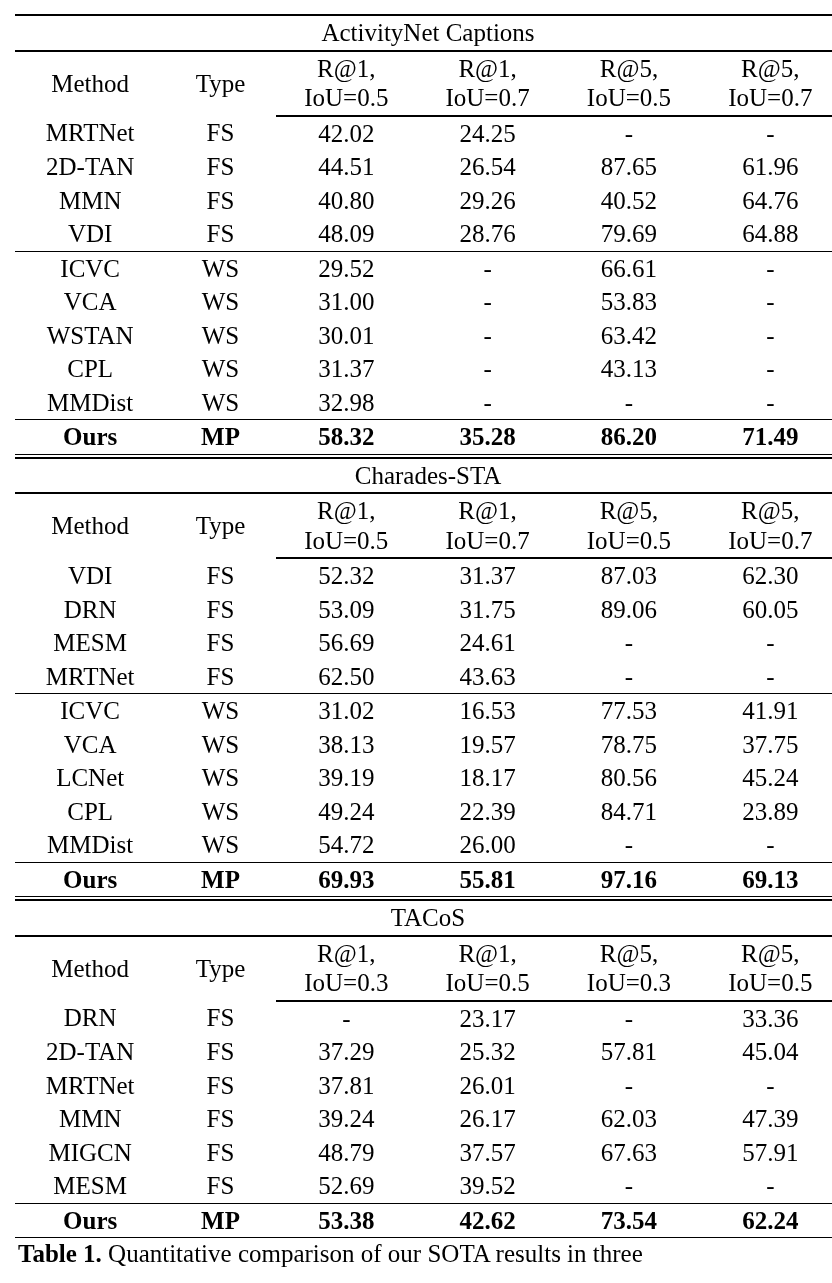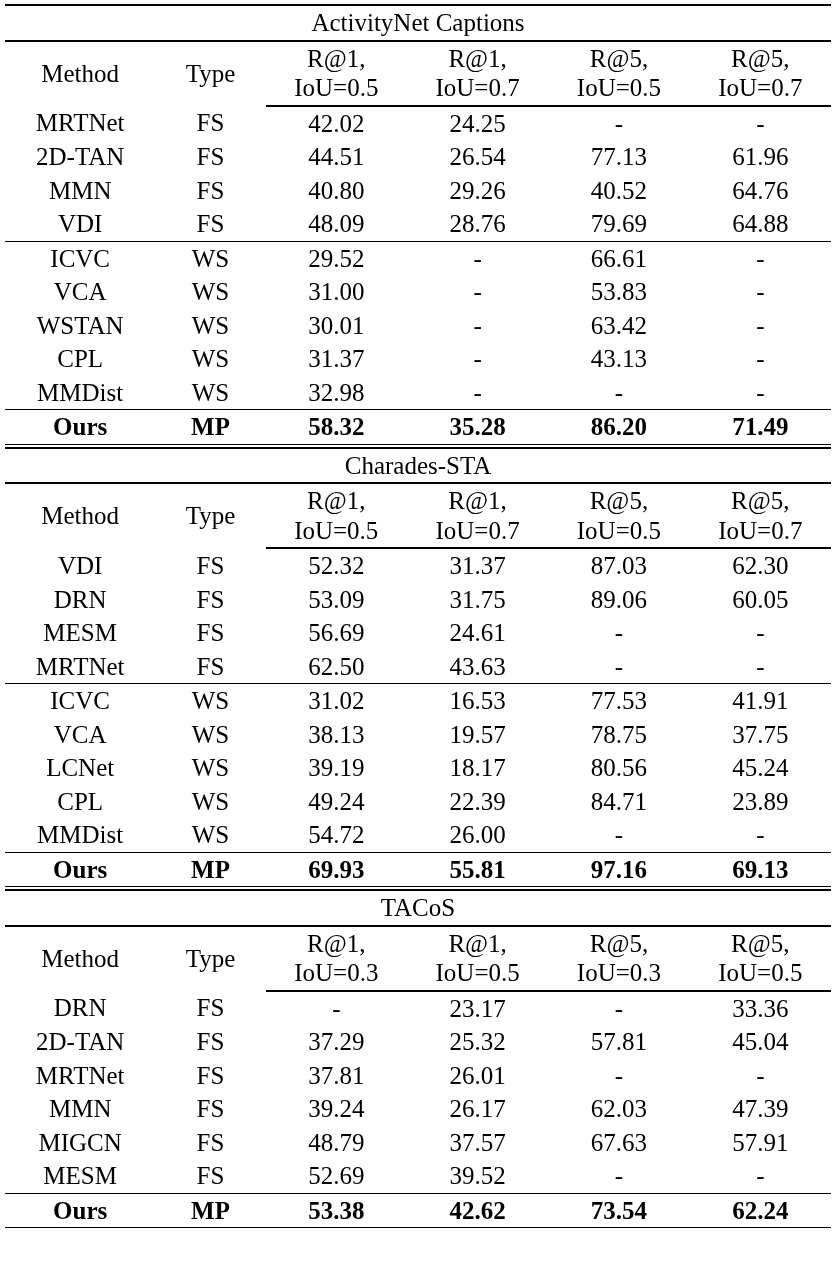--- a/index.html
+++ b/index.html
@@ -8,21 +8,21 @@
     background: #ffffff;
   }
   body {
     width: 832px;
     font-family: "Liberation Serif", "DejaVu Serif", serif;
     color: #000000;
   }
   .page {
     width: 712px;
     box-sizing: border-box;
-    padding: 2px;
+    padding: 12px;
   }
   table.results {
     border-collapse: collapse;
     width: 826px;
     margin: 2px 3px 0 3px;
     table-layout: fixed;
   }
   table.results td {
     font-size: 25px;
     line-height: 1.18;
@@ -99,21 +99,21 @@
             <td>42.02</td>
             <td>24.25</td>
             <td>-</td>
             <td class="outer-right">-</td>
           </tr>
           <tr class="">
             <td class="outer-left vl-r methodcell">2D-TAN</td>
             <td class="vl-r">FS</td>
             <td>44.51</td>
             <td>26.54</td>
-            <td>77.13</td>
+            <td>87.65</td>
             <td class="outer-right">61.96</td>
           </tr>
           <tr class="">
             <td class="outer-left vl-r methodcell">MMN</td>
             <td class="vl-r">FS</td>
             <td>40.80</td>
             <td>29.26</td>
             <td>40.52</td>
             <td class="outer-right">64.76</td>
           </tr>
@@ -363,13 +363,17 @@
             <td class="outer-left vl-r methodcell">Ours</td>
             <td class="vl-r">MP</td>
             <td>53.38</td>
             <td>42.62</td>
             <td>73.54</td>
             <td class="outer-right">62.24</td>
           </tr>
         </tbody>
       </table>
     </div>
+  <div class="caption">
+    <span class="bold">Table 1.</span>
+    <span>Quantitative comparison of our SOTA results in three</span>
+  </div>
 </div>
 
 </body></html>

